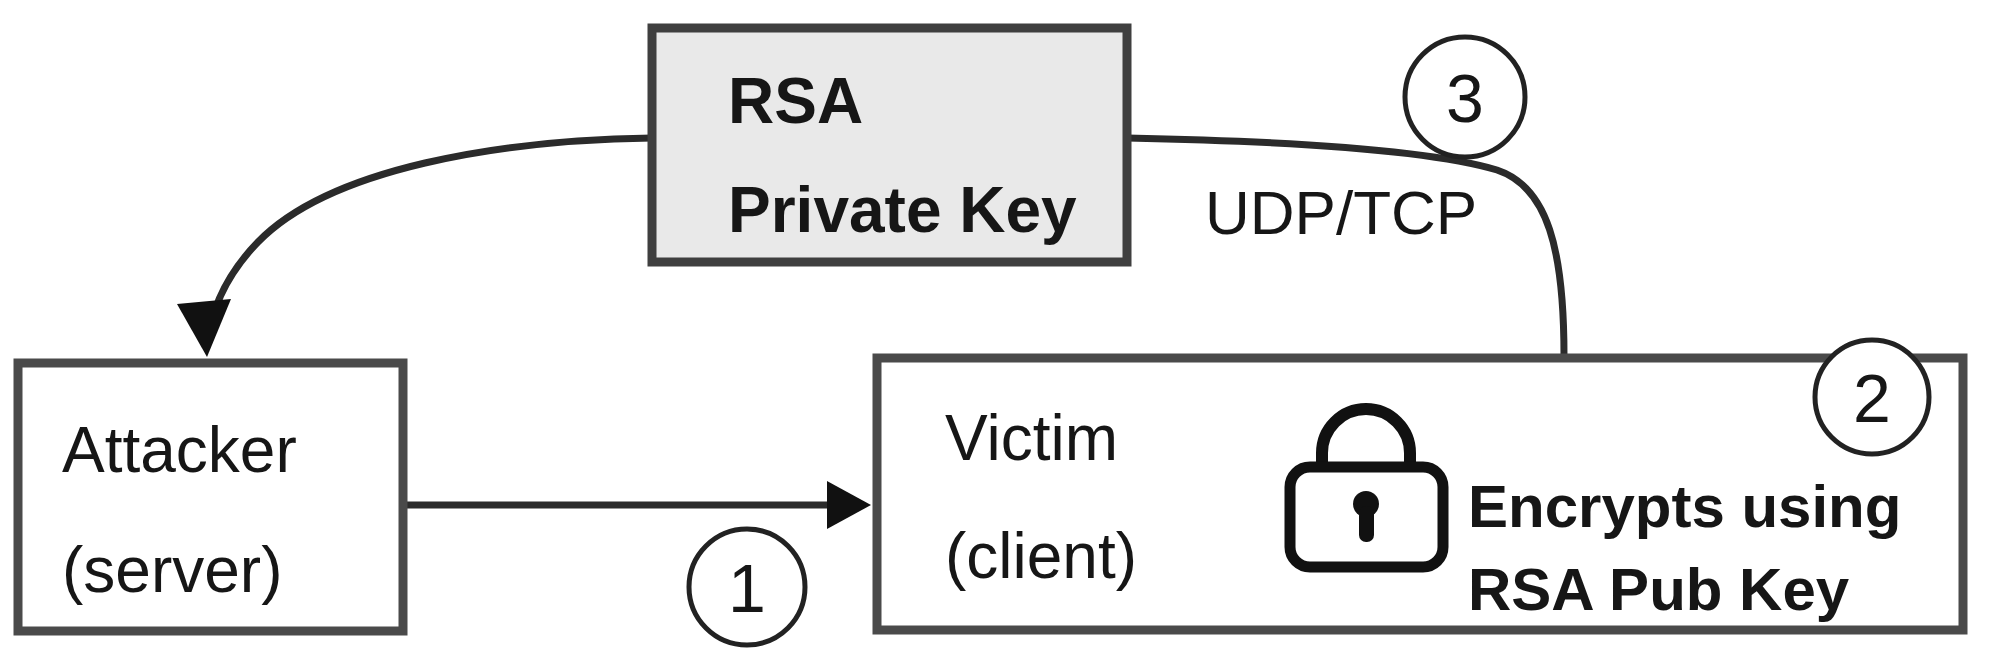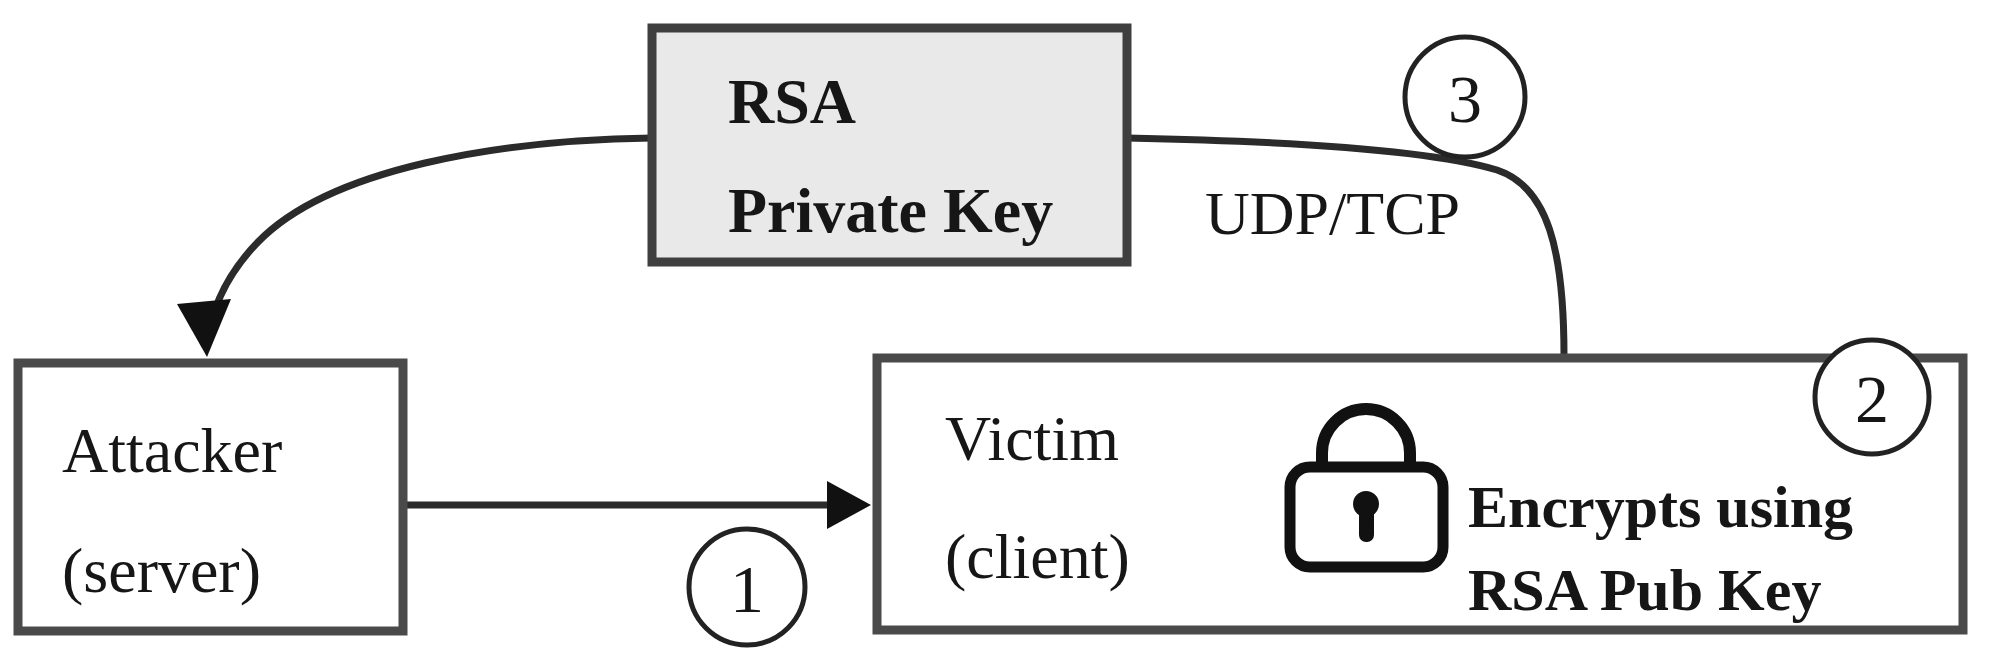--- a/index.html
+++ b/index.html
@@ -1,18 +1,18 @@
 <!DOCTYPE html>
 <html><head>
 <meta charset="utf-8">
 <style>
   html,body{margin:0;padding:0;background:#ffffff;}
   .stage{
     width:1994px;height:658px;position:relative;background:#ffffff;
-    font-family:Liberation Serif, serif;
+    font-family:Liberation Sans, sans-serif;
   }
   svg{display:block;}
   .node-box{fill:#ffffff;stroke:#4a4a4a;stroke-width:9;}
   .node-box.gray{fill:#e9e9e9;stroke:#3f3f3f;}
   .flow-line{fill:none;stroke:#2b2b2b;stroke-width:7;}
   .arrow-head{fill:#111111;stroke:none;}
   .step-circle{fill:#ffffff;stroke:#222222;stroke-width:5;}
   .node-text{fill:#161616;font-size:64px;}
   .node-text.bold{font-weight:700;}
   .note-text{fill:#161616;font-size:60px;font-weight:700;}

